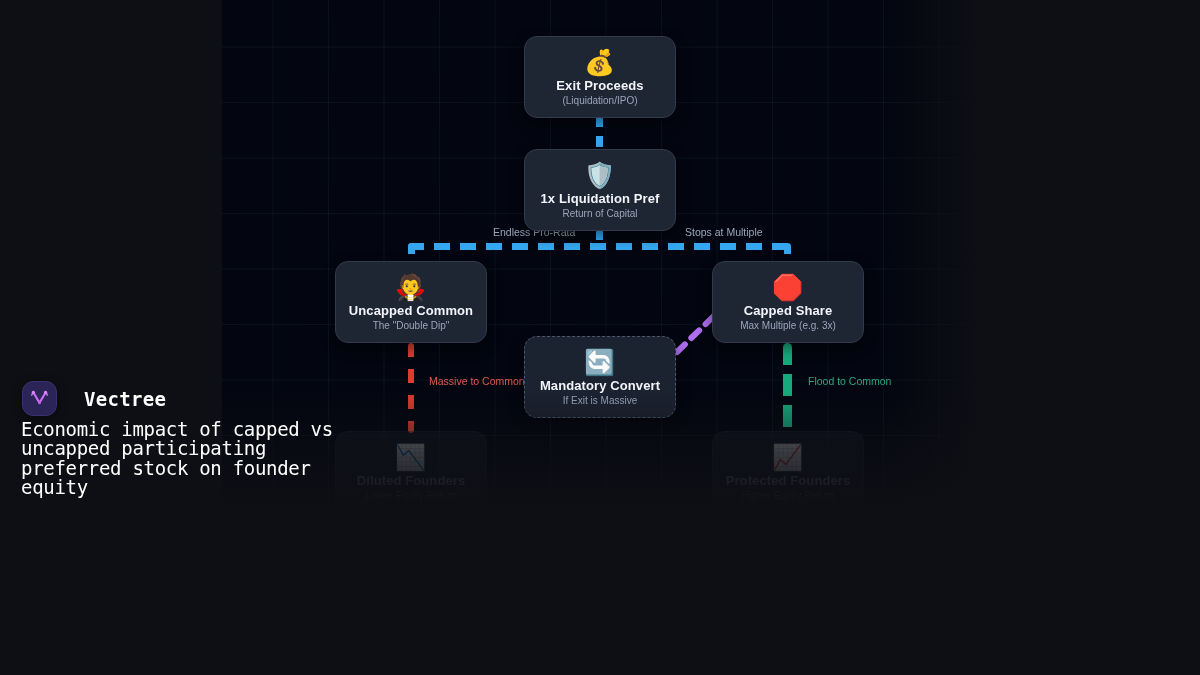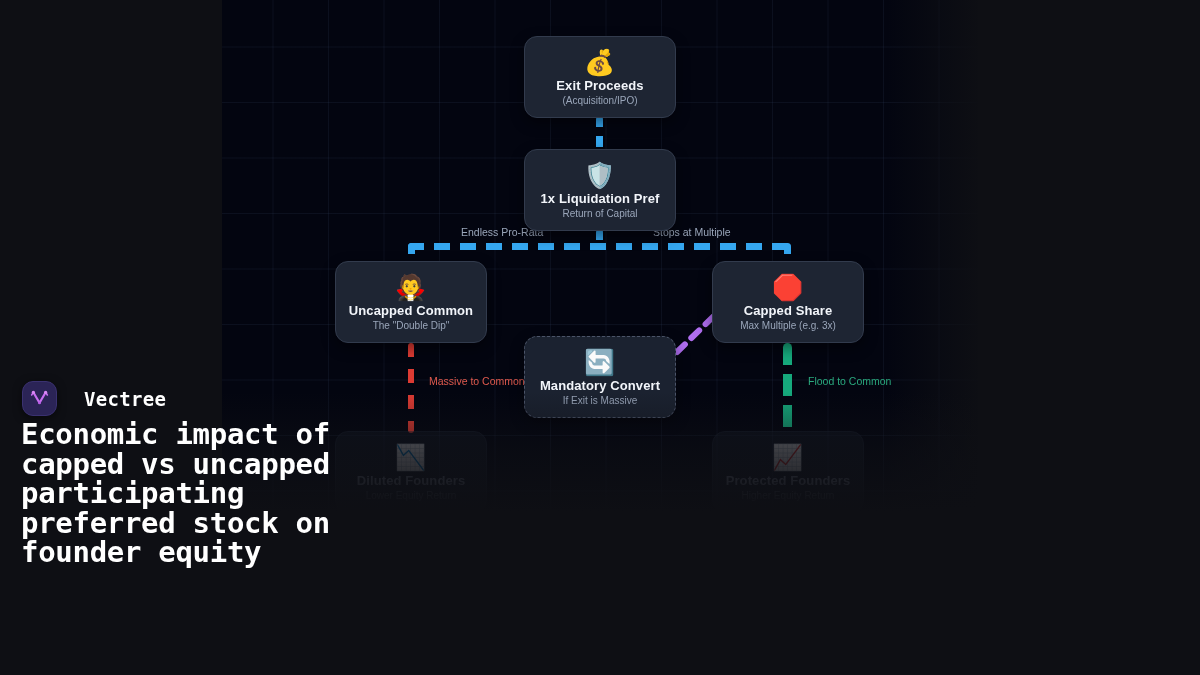--- a/index.html
+++ b/index.html
@@ -143,21 +143,21 @@
   }
 
   .edge-label {
     position: absolute;
     font-size: 10.5px;
     white-space: nowrap;
     color: #8e99ad;
     background: rgba(3,5,16,0.0);
     padding: 0 2px;
   }
-  .edge-label.blue  { color: #9aa6ba; }
+  .edge-label.blue  { color: #9aa6ba; margin-left: 32px; }
   .edge-label.red   { color: #e05a4e; }
   .edge-label.green { color: #2aa97e; }
 
   
   #edge-purple { position: absolute; left: 0; top: 0; width: 100%; height: 100%; overflow: visible; }
 
   
   #brand {
     position: absolute;
     left: 22px;
@@ -181,22 +181,22 @@
     color: #ffffff;
     letter-spacing: 0.3px;
   }
 
   #headline {
     position: absolute;
     left: 21px;
     top: 420px;
     width: 340px;
     font-family: "DejaVu Sans Mono", "Liberation Mono", monospace;
-    font-weight: bold;
-    font-size: 29px;
+    font-weight: normal;
+    font-size: 19px;
     line-height: 1.02;
     color: #ffffff;
     letter-spacing: -0.3px;
   }
 
   #url {
     position: absolute;
     left: 352px;
     top: 625px;
     font-family: "DejaVu Sans Mono", "Liberation Mono", monospace;
@@ -238,21 +238,21 @@
       <svg id="edge-purple" viewBox="0 0 756 512" preserveAspectRatio="none">
         <line x1="455" y1="352" x2="500" y2="308" stroke="#b06ef0" stroke-width="6" stroke-linecap="round" stroke-dasharray="11 9"></line>
       </svg>
     </div>
 
     <div id="node-layer">
 
       <div class="node" id="node-exit">
         <span class="emoji">💰</span>
         <span class="title">Exit Proceeds</span>
-        <span class="sub">(Acquisition/IPO)</span>
+        <span class="sub">(Liquidation/IPO)</span>
       </div>
 
       <div class="node" id="node-pref">
         <span class="emoji">🛡️</span>
         <span class="title">1x Liquidation Pref</span>
         <span class="sub">Return of Capital</span>
       </div>
 
       <div class="node" id="node-uncapped">
         <span class="emoji">🧛</span>

